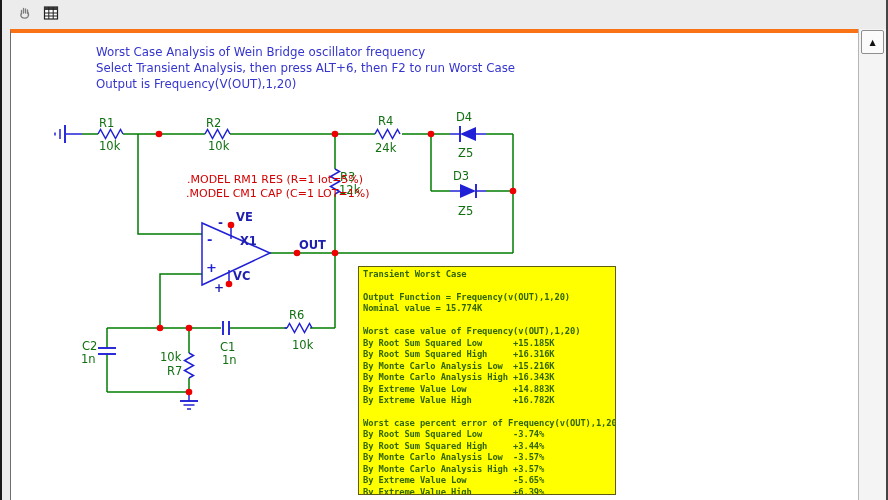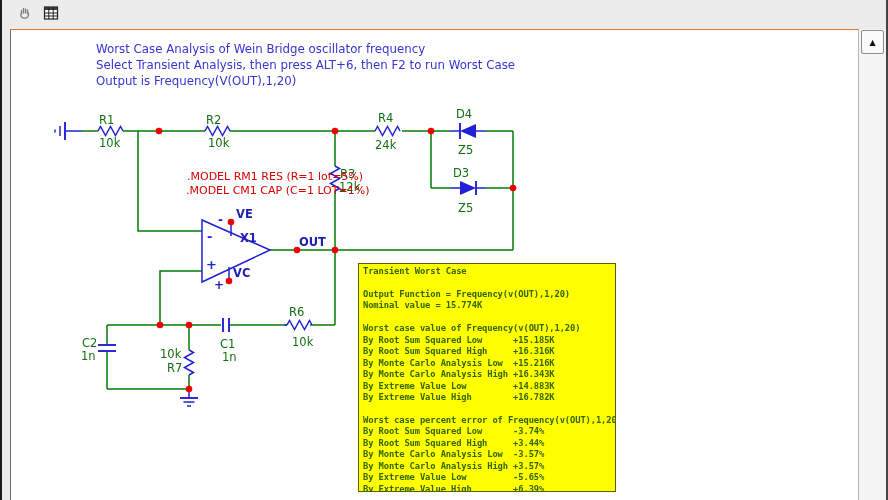--- a/index.html
+++ b/index.html
@@ -2,21 +2,21 @@
 <html><head>
 <meta charset="utf-8">
 <style>
   html,body{margin:0;padding:0;}
   body{width:888px;height:500px;overflow:hidden;font-family:"DejaVu Sans",sans-serif;}
   .app{position:relative;width:884px;height:500px;background:#ececec;
        border-left:2px solid #1a1a1a;border-right:2px solid #444;}
   .toolbar{position:absolute;left:0;top:0;right:0;height:29px;background:#ececec;display:flex;align-items:center;gap:4px;padding-left:12px;box-sizing:border-box;}
   .toolbtn{width:20px;height:20px;display:flex;align-items:center;justify-content:center;background:transparent;border:1px solid transparent;}
   .canvas{position:absolute;left:8px;top:29px;width:850px;height:471px;background:#ffffff;
-          border-top:1px solid #f97316;border-left:1px solid #6e6e6e;border-right:1px solid #9a9a9a;box-sizing:border-box;}
+          border-top:4px solid #f97316;border-left:1px solid #6e6e6e;border-right:1px solid #9a9a9a;box-sizing:border-box;}
   .schem{position:absolute;left:0;top:0;}
   .results{position:absolute;left:347px;top:233px;width:258px;height:229px;box-sizing:border-box;
            background:#ffff00;border:1px solid #5c5c12;overflow:hidden;}
   .results pre{margin:2px 0 0 4px;font-family:"DejaVu Sans Mono","Liberation Mono",monospace;
                font-size:8.8px;font-weight:bold;line-height:11.45px;color:#336600;letter-spacing:-0.12px;white-space:pre;}
   .vscroll{position:absolute;top:29px;right:0;width:28px;bottom:0;background:#f4f4f4;border-left:1px solid #b5b5b5;box-sizing:border-box;}
   .scroll-btn{margin:1px 2px 0 2px;height:22px;background:#fbfbfb;border:1px solid #8f8f8f;border-radius:2px;
               display:flex;align-items:center;justify-content:center;font-size:8px;color:#111;}
   
   .w{stroke:#007c00;stroke-width:1.5;fill:none;}

